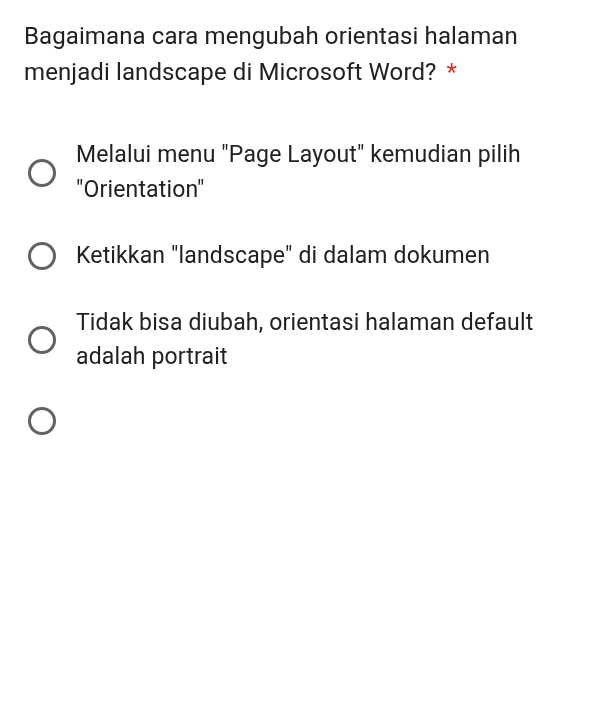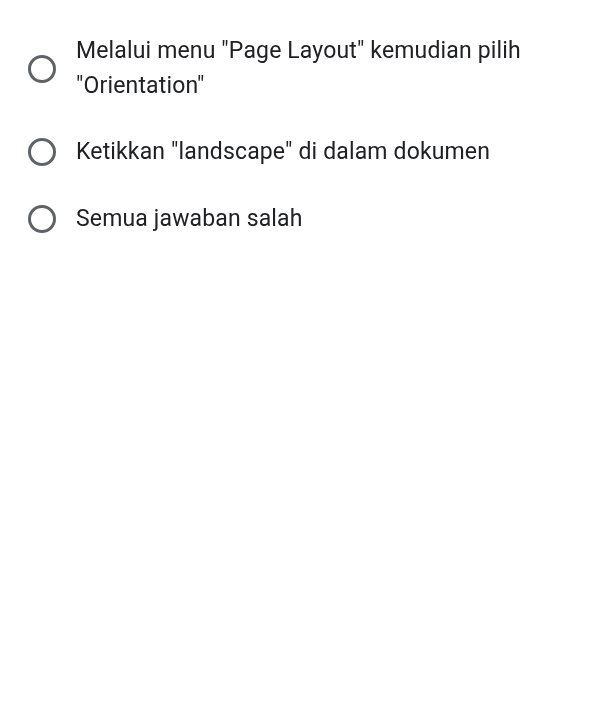--- a/index.html
+++ b/index.html
@@ -50,28 +50,35 @@
       line-height: 1.5;
       color: #202124;
       letter-spacing: 0.15px;
       flex: 1;
     }
   </style>
 </head>
 <body>
 
 <div class="question-block">
+  <div class="question-text">
+    <span>Bagaimana cara mengubah orientasi halaman menjadi landscape di Microsoft Word?</span>
+    <span class="required-mark">*</span>
+  </div>
 
   <div class="options">
     <div class="option-row">
       <div class="radio-circle"></div>
       <div class="option-label">Melalui menu "Page Layout" kemudian pilih "Orientation"</div>
     </div>
     <div class="option-row">
       <div class="radio-circle"></div>
       <div class="option-label">Ketikkan "landscape" di dalam dokumen</div>
     </div>
     <div class="option-row">
       <div class="radio-circle"></div>
-      <div class="option-label">Semua jawaban salah</div>
+      <div class="option-label">Tidak bisa diubah, orientasi halaman default adalah portrait</div>
+    </div>
+    <div class="option-row">
+      <div class="radio-circle"></div>
     </div>
   </div>
 </div>
 
 </body></html>

